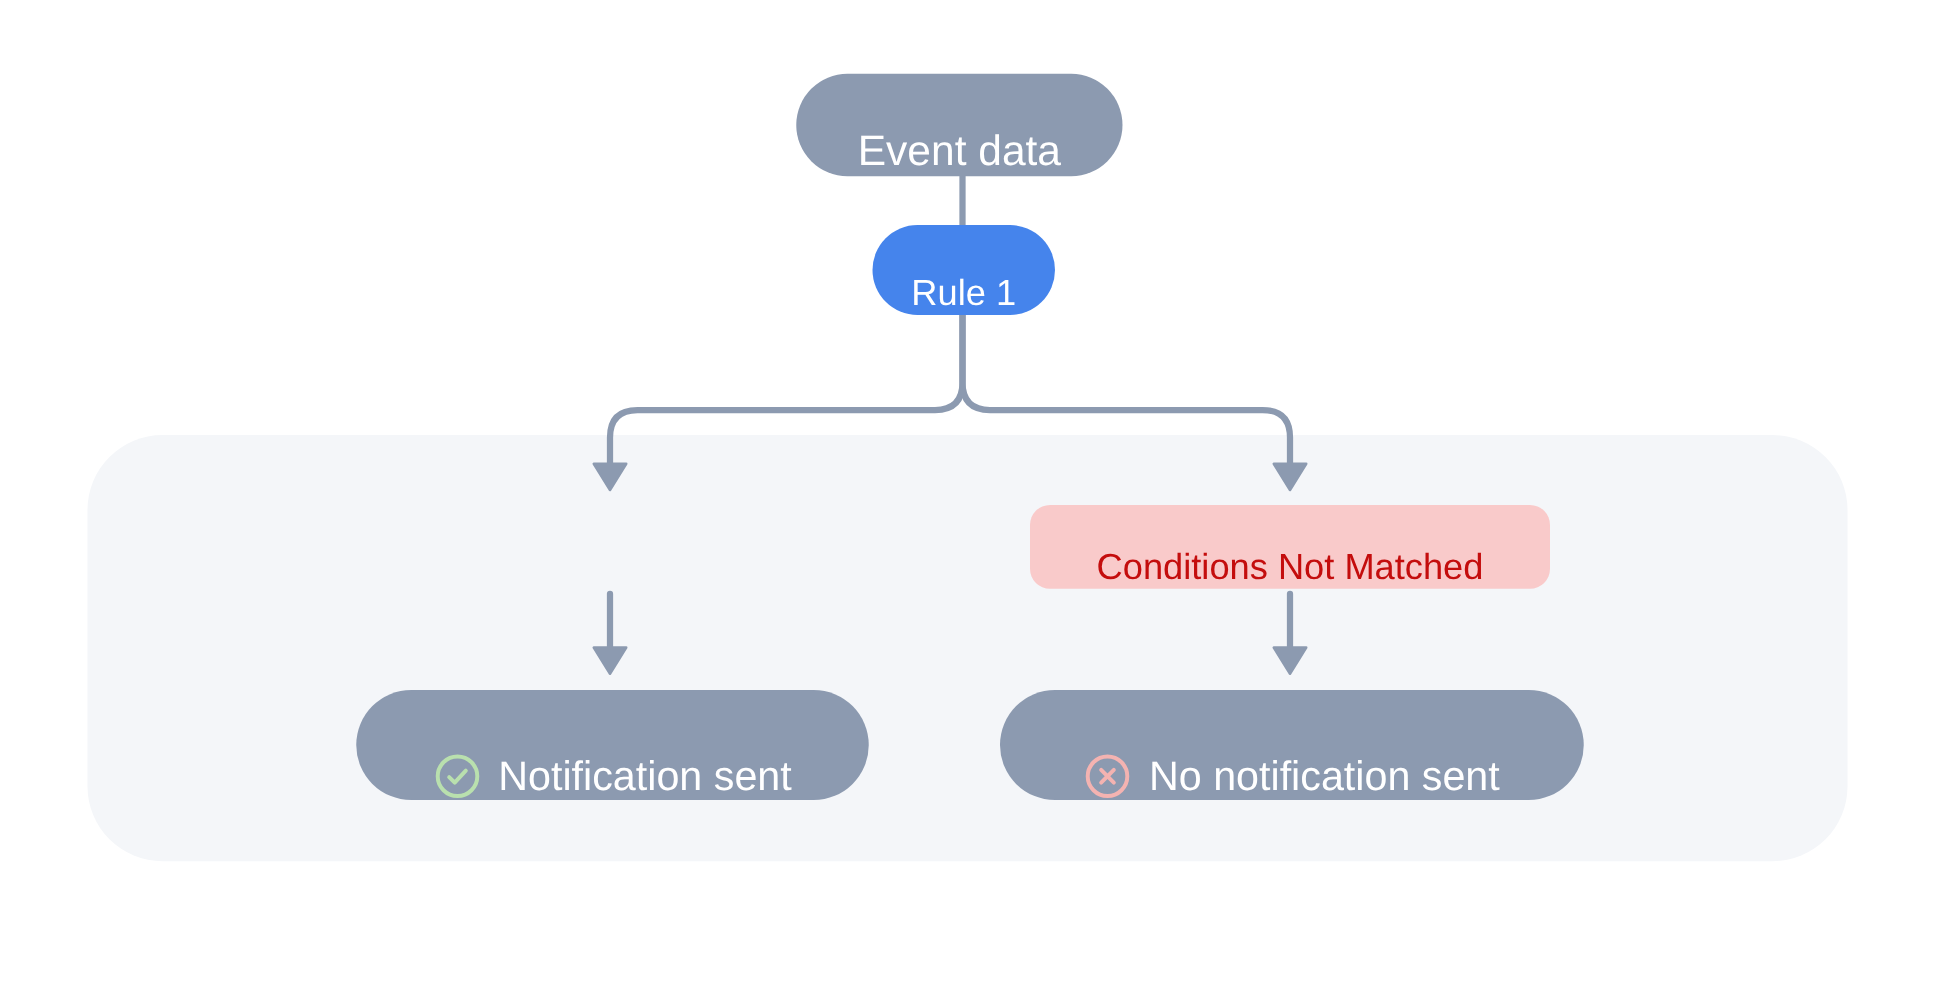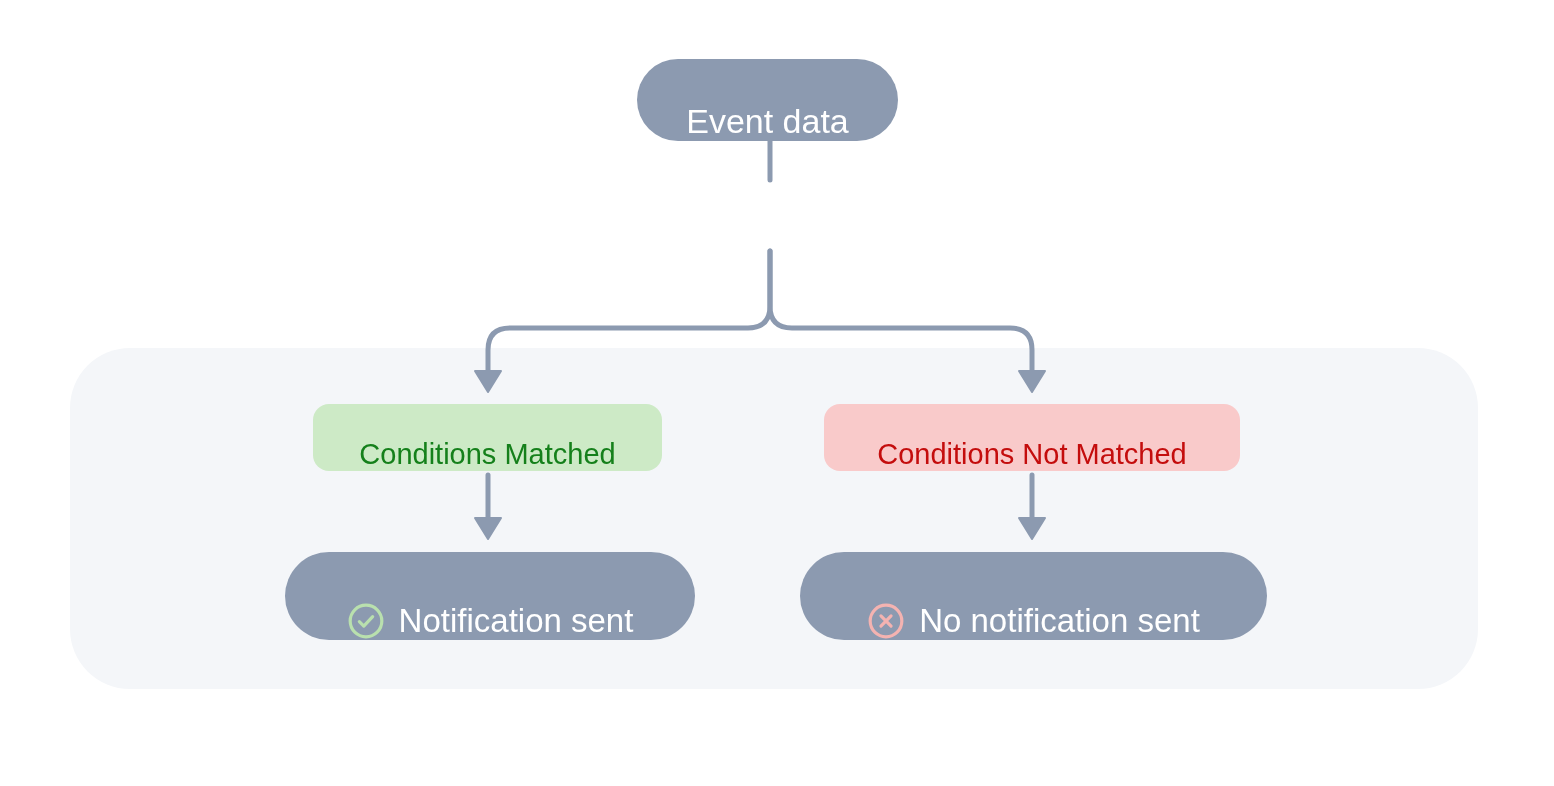--- a/index.html
+++ b/index.html
@@ -154,24 +154,24 @@
     <polygon class="arrowhead" points="475,518 501,518 488,539"></polygon>
 
     <path class="connector-path" d="M1032,475 L1032,519"></path>
     <polygon class="arrowhead" points="1019,518 1045,518 1032,539"></polygon>
   </svg>
 
   <div class="node node-event-data">
     <span>Event data</span>
   </div>
 
+  <div class="node node-rule">
+    <span>Rule 1</span>
+  </div>
 
-  <div class="node node-cond-matched">
-    <span>Conditions Matched</span>
-  </div>
 
   <div class="node node-cond-not-matched">
     <span>Conditions Not Matched</span>
   </div>
 
   <div class="node node-result node-no-notification-sent">
     <svg class="result-icon cross" viewBox="0 0 24 24">
       <circle cx="12" cy="12" r="10"></circle>
       <path d="M8.8 8.8 L15.2 15.2"></path>
       <path d="M15.2 8.8 L8.8 15.2"></path>

